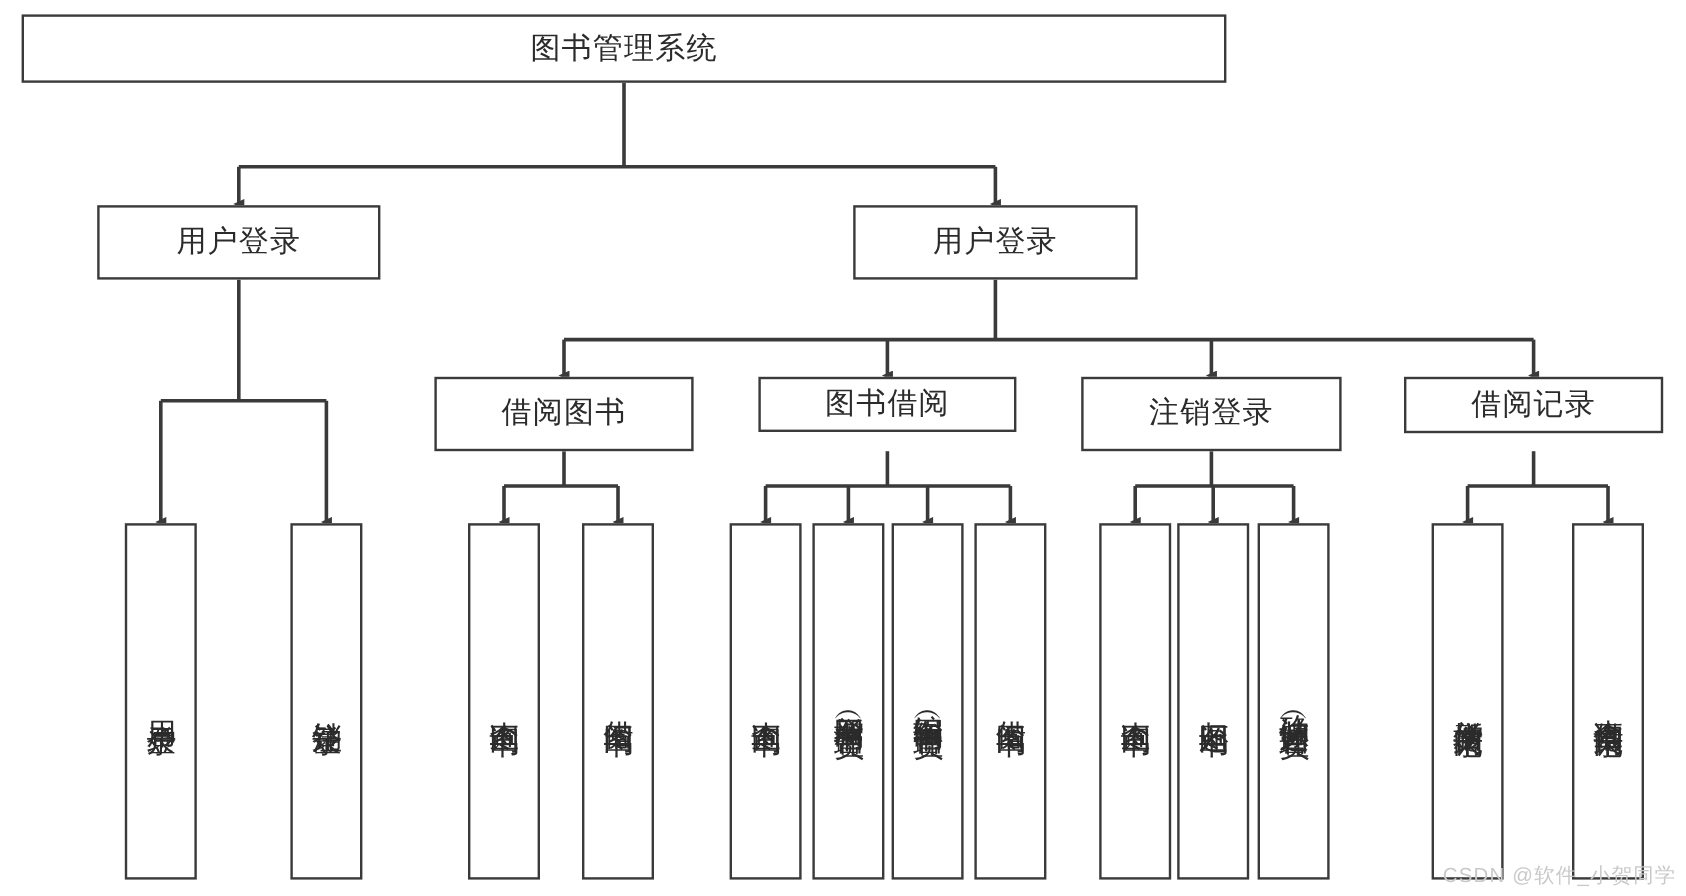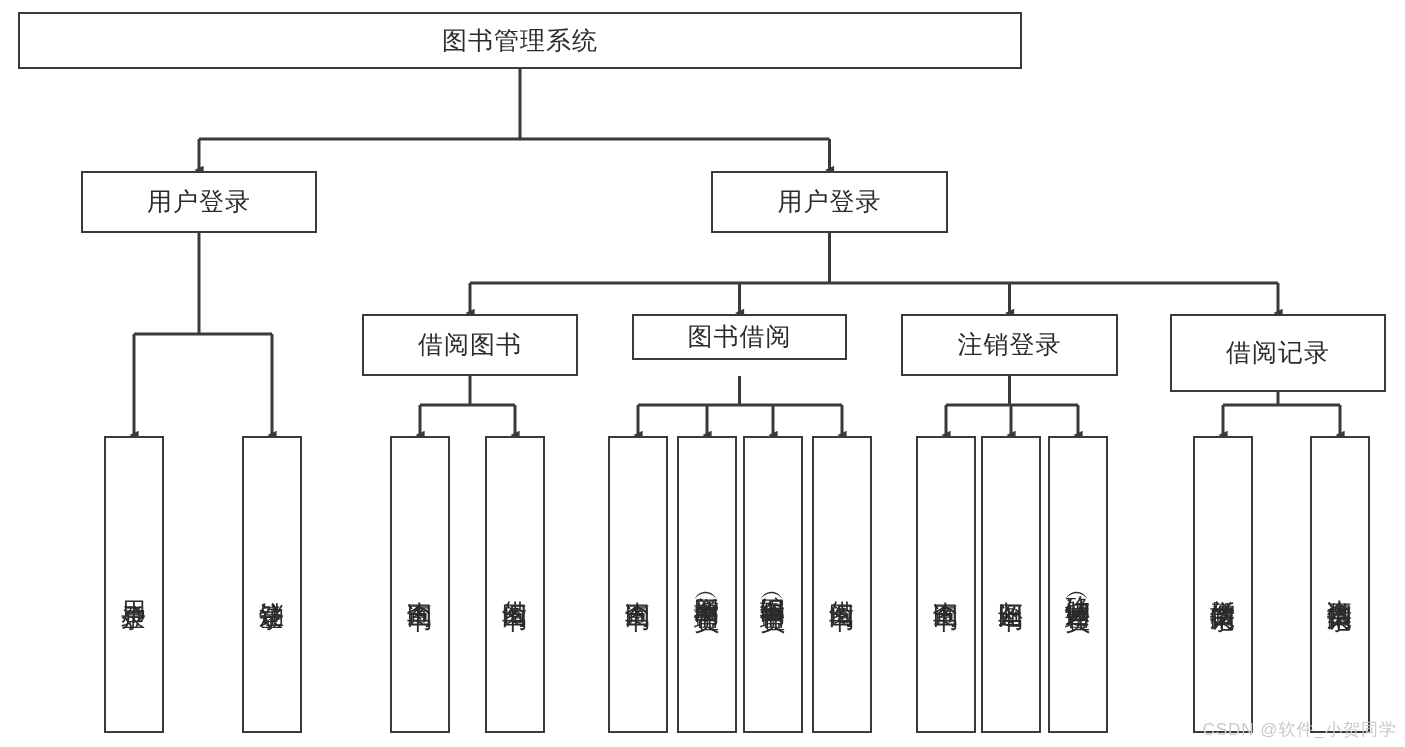--- a/index.html
+++ b/index.html
@@ -126,21 +126,21 @@
 
   <div class="node horiz" style="left: 362px; top: 314px; width: 216px; height: 62px; border-color: rgb(58, 58, 58); color: rgb(43, 43, 43);">
       <span>借阅图书</span>
     </div>
   <div class="node horiz" style="left: 632px; top: 314px; width: 215px; height: 46px; border-color: rgb(58, 58, 58); color: rgb(43, 43, 43);">
       <span>图书借阅</span>
     </div>
   <div class="node horiz" style="left: 901px; top: 314px; width: 217px; height: 62px; border-color: rgb(58, 58, 58); color: rgb(43, 43, 43);">
       <span>注销登录</span>
     </div>
-  <div class="node horiz" style="left: 1170px; top: 314px; width: 216px; height: 78px; border-color: rgb(58, 58, 58); color: rgb(43, 43, 43);">
+  <div class="node horiz" style="left: 1170px; top: 314px; width: 216px; height: 47px; border-color: rgb(58, 58, 58); color: rgb(43, 43, 43);">
       <span>借阅记录</span>
     </div>
 
   <div class="node vert" style="left: 104px; top: 436px; width: 60px; height: 297px; border-color: rgb(58, 58, 58); color: rgb(43, 43, 43);">
       <span class="vtext">用户登录</span>
     </div>
   <div class="node vert" style="left: 242px; top: 436px; width: 60px; height: 297px; border-color: rgb(58, 58, 58); color: rgb(43, 43, 43);">
       <span class="vtext">注销登录</span>
     </div>
 

